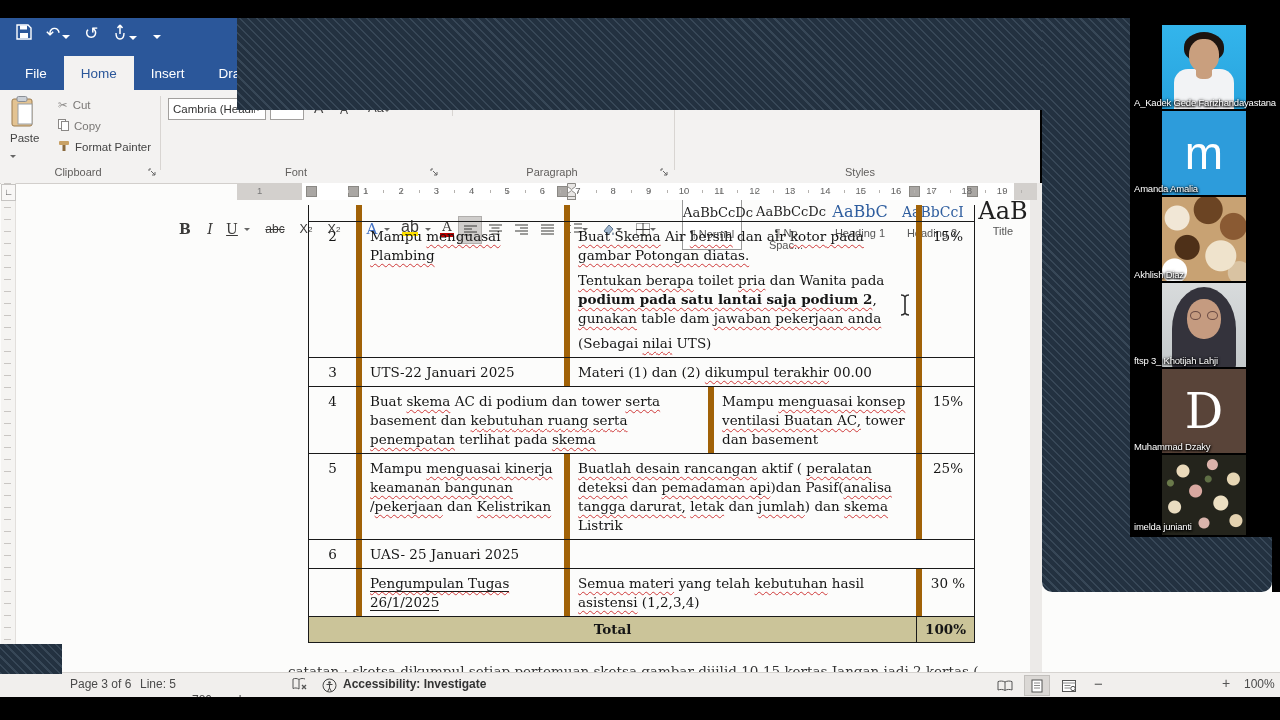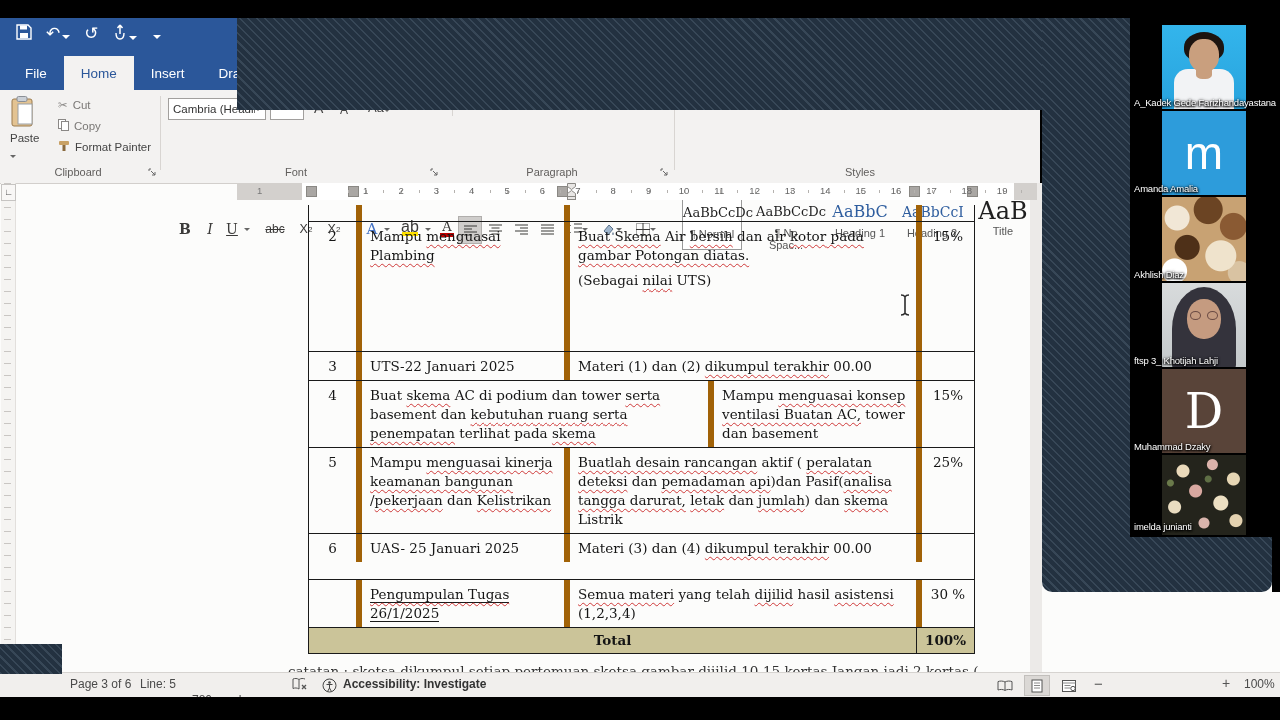--- a/index.html
+++ b/index.html
@@ -386,20 +386,21 @@
         <div class="cell c3"></div>
         <div class="cell c4"></div>
     </div>
     <div class="trow" style="min-height:129px;">
       <div class="cell c1">2</div>
       <div class="cell c2">
           <div class="cellp"><span>Mampu </span><span class="w">menguasai</span><span> </span><span class="w">Plambing</span></div>
         </div>
       <div class="cell c3">
         <div class="cellp"><span class="w">Buat Skema</span><span> Air </span><span class="w">bersih</span><span> dan air </span><span class="w">kotor</span><span class="w"> pada gambar Potongan diatas.</span></div>
+        <div class="cellp"><span class="w">Tentukan berapa</span><span> toilet </span><span class="w">pria</span><span> dan Wanita pada </span><span class="b w">podium pada satu lantai saja podium 2</span><span>, </span><span class="w">gunakan</span><span> table dam </span><span class="w">jawaban pekerjaan anda</span></div>
         <div class="cellp"><span>(Sebagai </span><span class="w">nilai</span><span> UTS)</span></div>
       </div>
       <div class="cell c4">15%</div>
     </div>
     <div class="trow" style="min-height:26px;">
       <div class="cell c1">3</div>
       <div class="cell c2">
           <div class="cellp"><span>UTS-22 Januari 2025</span></div>
         </div>
       <div class="cell c3">
@@ -425,32 +426,29 @@
       <div class="cell c3">
           <div class="cellp"><span class="w">Buatlah desain rancangan</span><span> aktif ( </span><span class="w">peralatan deteksi</span><span> dan </span><span class="w">pemadaman api</span><span>)dan Pasif(</span><span class="w">analisa tangga darurat,</span><span> </span><span class="w">letak</span><span> dan </span><span class="w">jumlah</span><span>) dan </span><span class="w">skema</span><span> Listrik</span></div>
         </div>
       <div class="cell c4">25%</div>
     </div>
     <div class="trow" style="min-height:26px;">
       <div class="cell c1">6</div>
       <div class="cell c2">
           <div class="cellp"><span>UAS- 25 Januari 2025</span></div>
         </div>
-      <div class="cell c3">
-          <div class="cellp"><span>Materi (3) dan (4) </span><span class="w">dikumpul terakhir</span><span> 00.00</span></div>
-        </div>
       <div class="cell c4"></div>
     </div>
-    <div class="trow" style="min-height:46px;margin-top:17px;">
+    <div class="trow" style="min-height:46px;">
       <div class="cell c1"></div>
       <div class="cell c2">
           <div class="cellp"><span class="w u">Pengumpulan Tugas</span><span class="u"> </span><span class="u">26/1/2025</span></div>
         </div>
       <div class="cell c3">
-          <div class="cellp"><span class="w">Semua materi</span><span> yang telah </span><span class="w">dijilid</span><span> hasil </span><span class="w">asistensi</span><span> (1,2,3,4)</span></div>
+          <div class="cellp"><span class="w">Semua materi</span><span> yang telah </span><span class="w">kebutuhan</span><span> hasil </span><span class="w">asistensi</span><span> (1,2,3,4)</span></div>
         </div>
       <div class="cell c4">30 %</div>
     </div>
     <div class="totrow">
       <div class="totlabel">Total</div>
       <div class="totval">100%</div>
     </div>
   </div>
 
   <div class="abs" id="clipline">catatan : sketsa dikumpul setiap pertemuan   sketsa gambar   dijilid 10-15 kertas Jangan jadi   2 kertas (</div>

